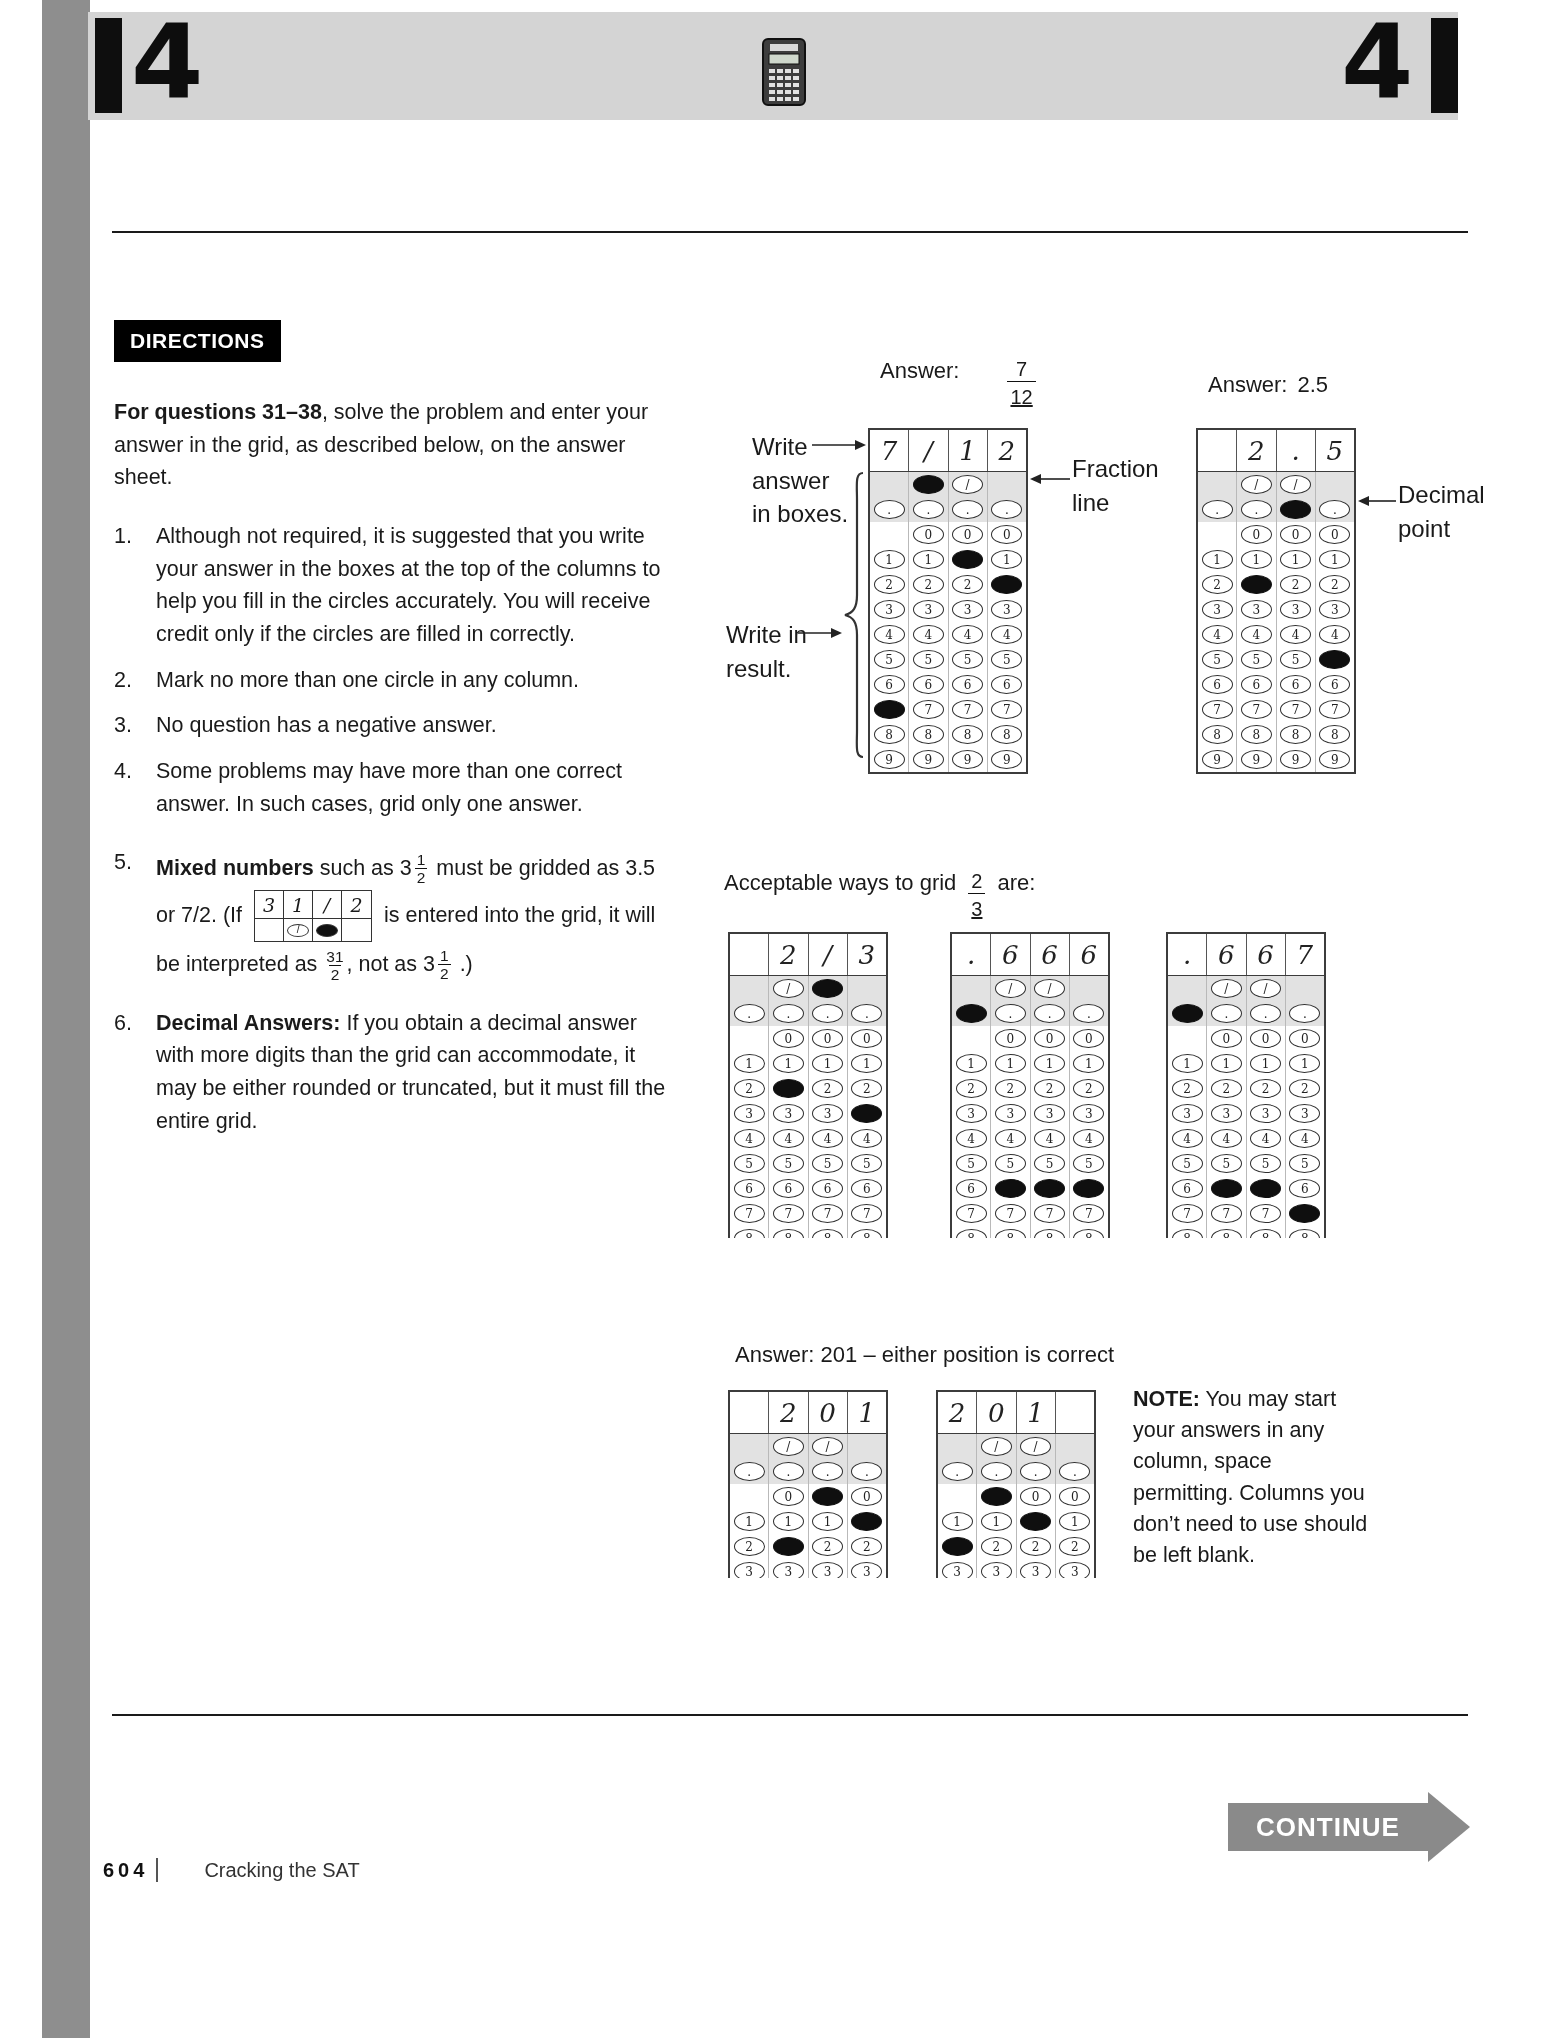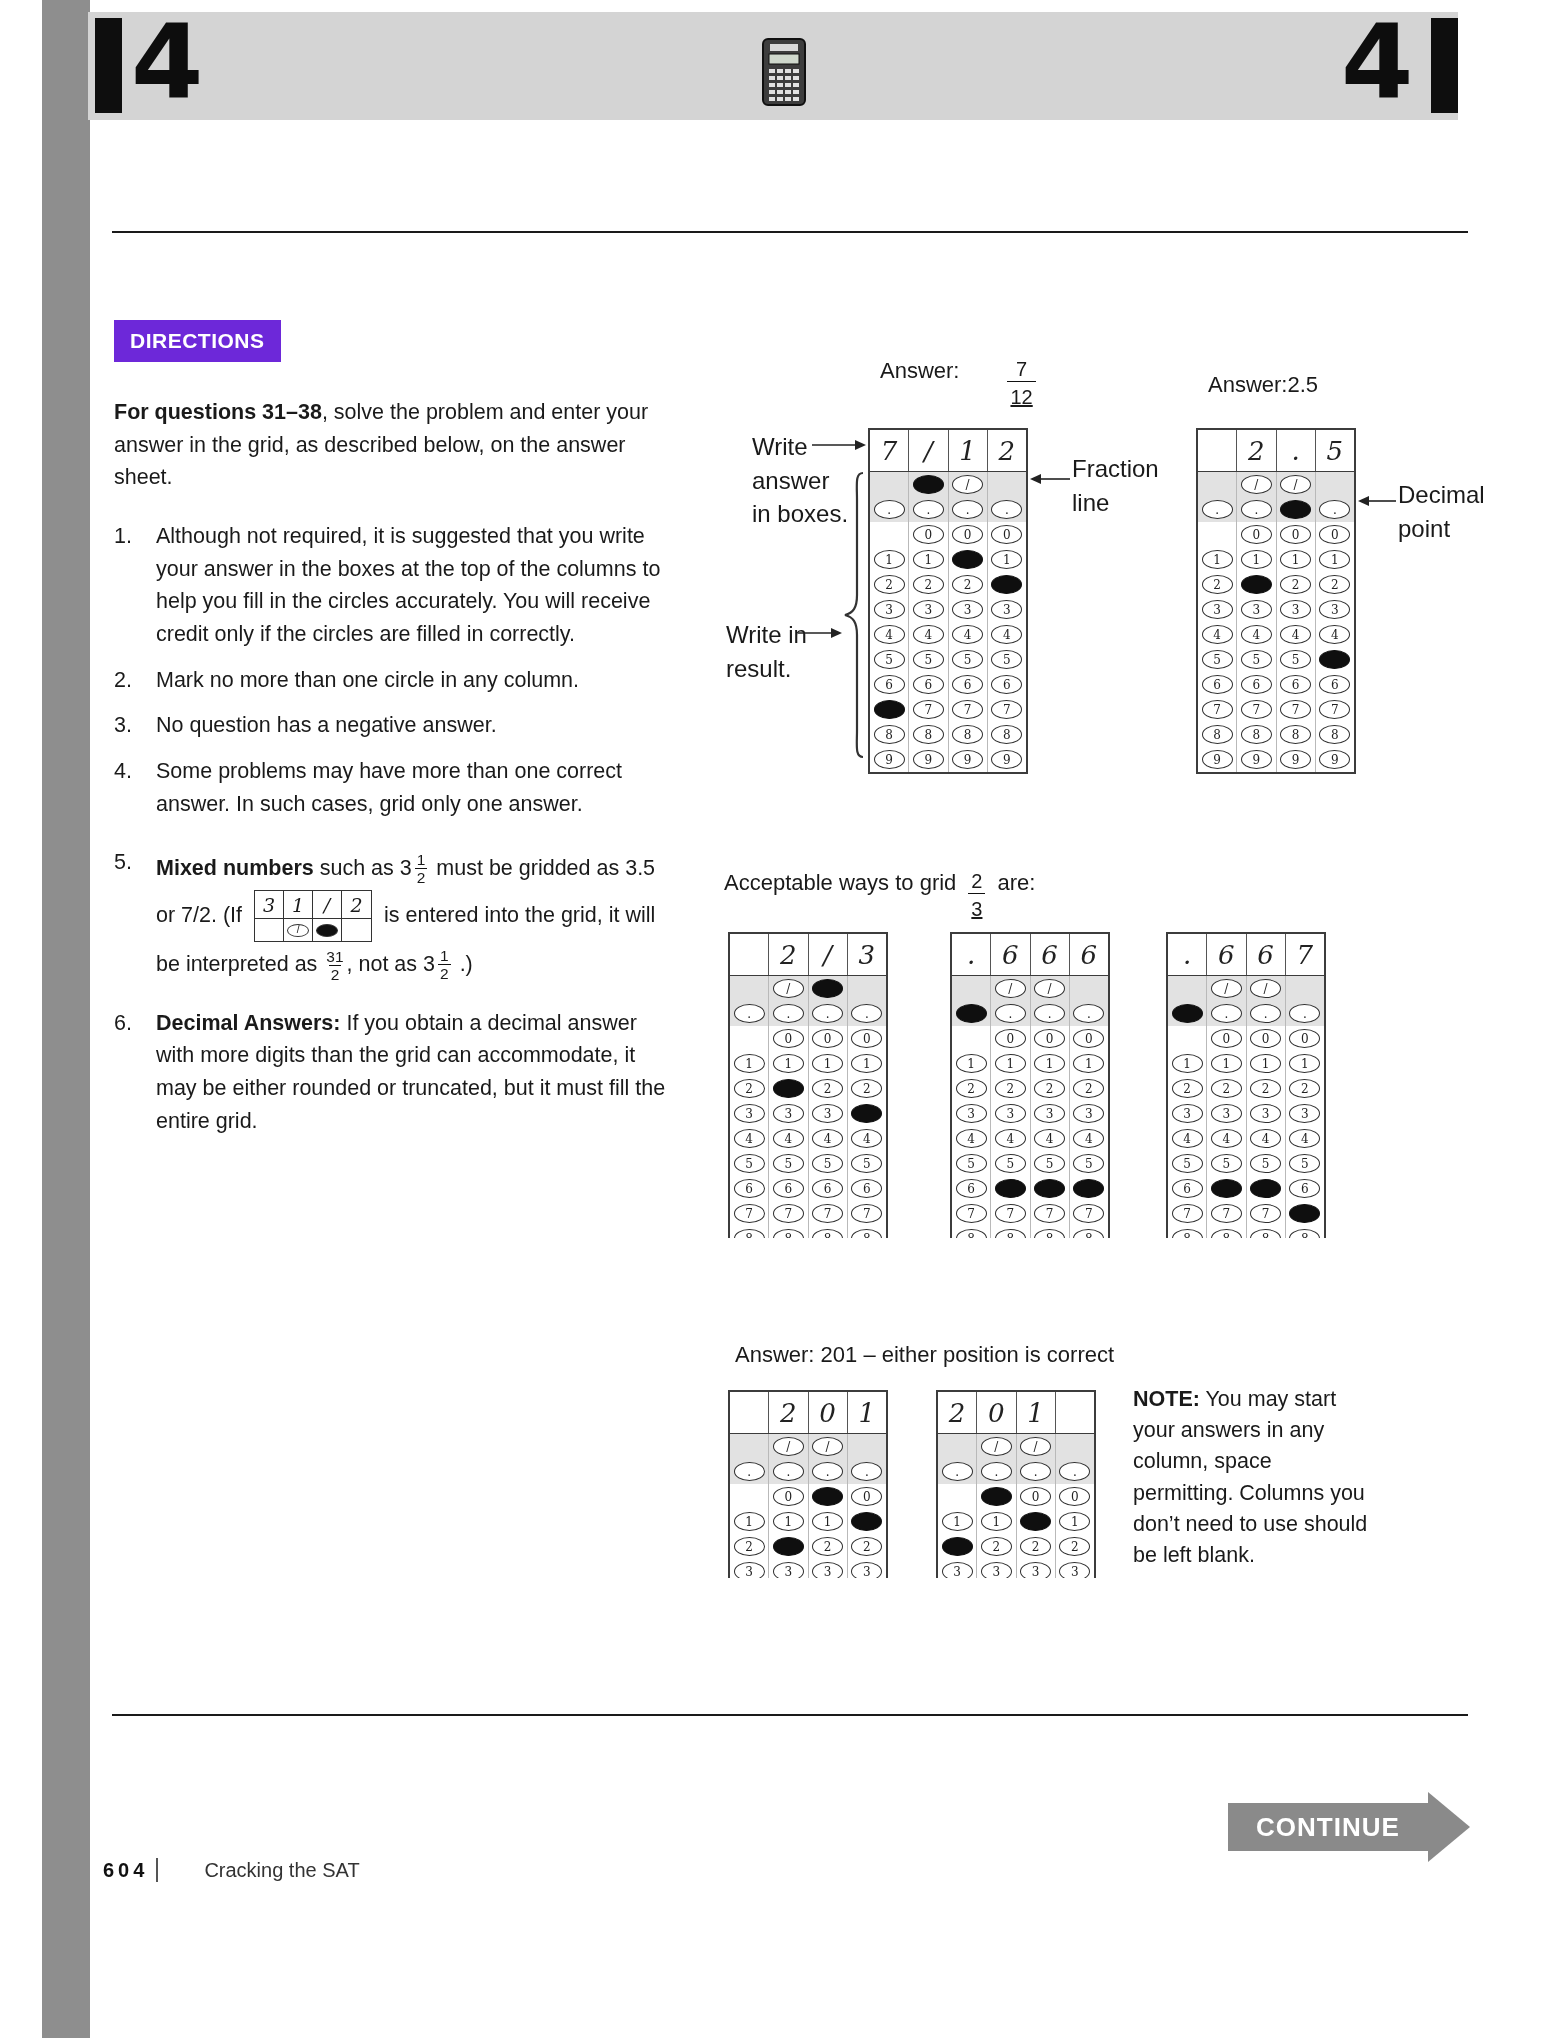--- a/index.html
+++ b/index.html
@@ -18,21 +18,21 @@
   #hbar-right { left:1431px; }
   .big-num { position:absolute; top:10px; font-family:"DejaVu Sans", sans-serif; font-weight:700; font-size:104px; line-height:1; color:#0d0d0d; }
   #num-left { left:131px; }
   #num-right { left:1341px; }
   #calc-icon { position:absolute; left:762px; top:38px; }
   
   .rule { position:absolute; left:112px; width:1356px; height:2px; background:#1a1a1a; }
   #rule-top { top:231px; }
   #rule-bottom { top:1714px; }
   
-  #directions-box { position:absolute; left:114px; top:320px; background:#6d28d9; color:#fff;
+  #directions-box { position:absolute; left:114px; top:320px; background:#000000; color:#fff;
     font-size:21px; font-weight:700; letter-spacing:0.5px; padding:9px 16px; }
   #left-col { position:absolute; left:114px; top:396px; width:556px; font-size:21.5px; line-height:1.52; }
   #intro { margin-bottom:26px; }
   .li { display:flex; margin-top:13px; }
   .li-num { width:42px; flex:0 0 42px; }
   .li-body { flex:1; }
   #item1 { margin-top:24px; }
   #item5 { margin-top:26px; }
   #item5 .li-body { line-height:2.05; }
   #item6 { margin-top:20px; }
@@ -203,21 +203,21 @@
 
   <div class="ans-label" style="left:880px; top:358px;">
     <span>Answer:</span>
     <span class="frac-lg" style="margin-left:48px;">
         <span>7</span>
         <span class="den">12</span>
       </span>
   </div>
   <div class="ans-label" style="left:1208px; top:372px;">
     <span>Answer:</span>
-    <span style="margin-left:0;">2.5</span>
+    <span style="margin-left:10px;">2.5</span>
   </div>
 
   <div class="grid" style="left:868px; top:428px;">
       <div class="g-header">
         <div class="g-hcell">7</div>
         <div class="g-hcell">/</div>
         <div class="g-hcell">1</div>
         <div class="g-hcell">2</div>
       </div>
       <div class="g-row shaded">

